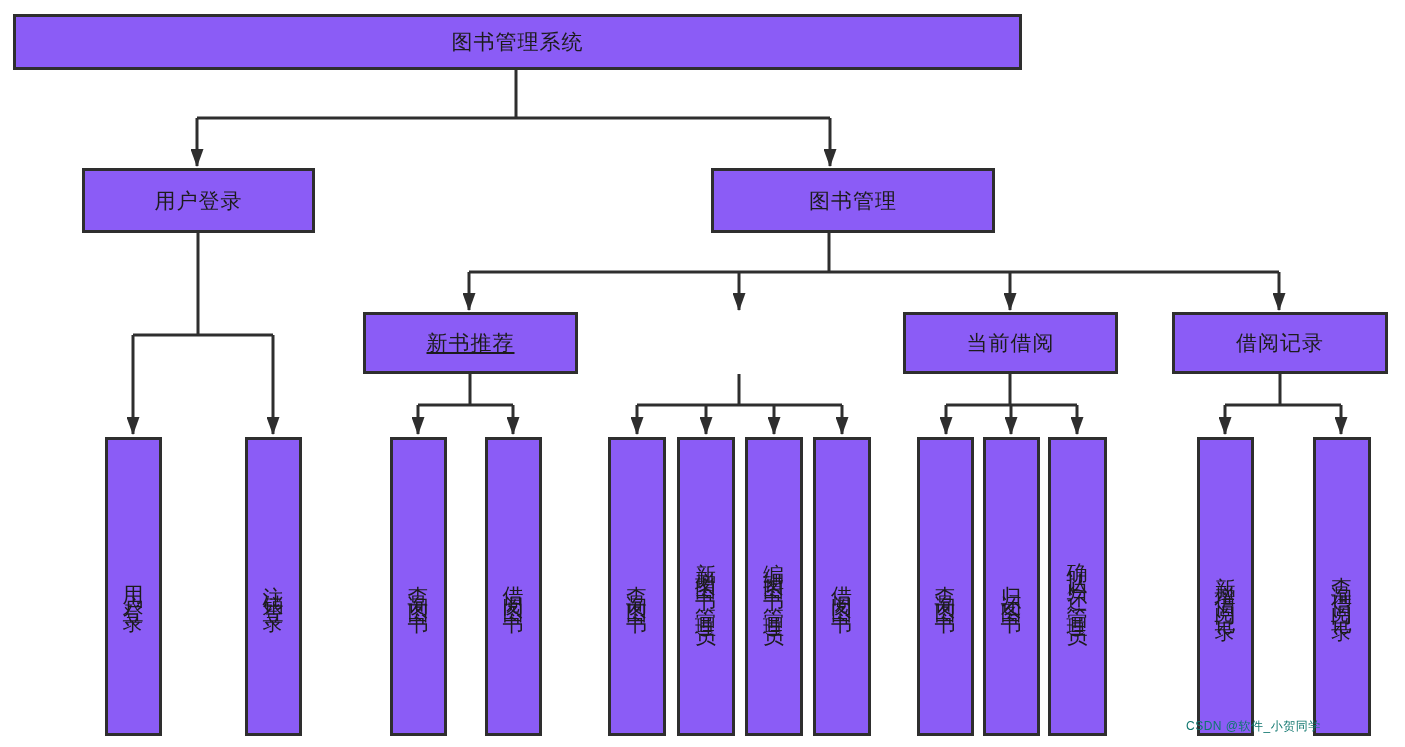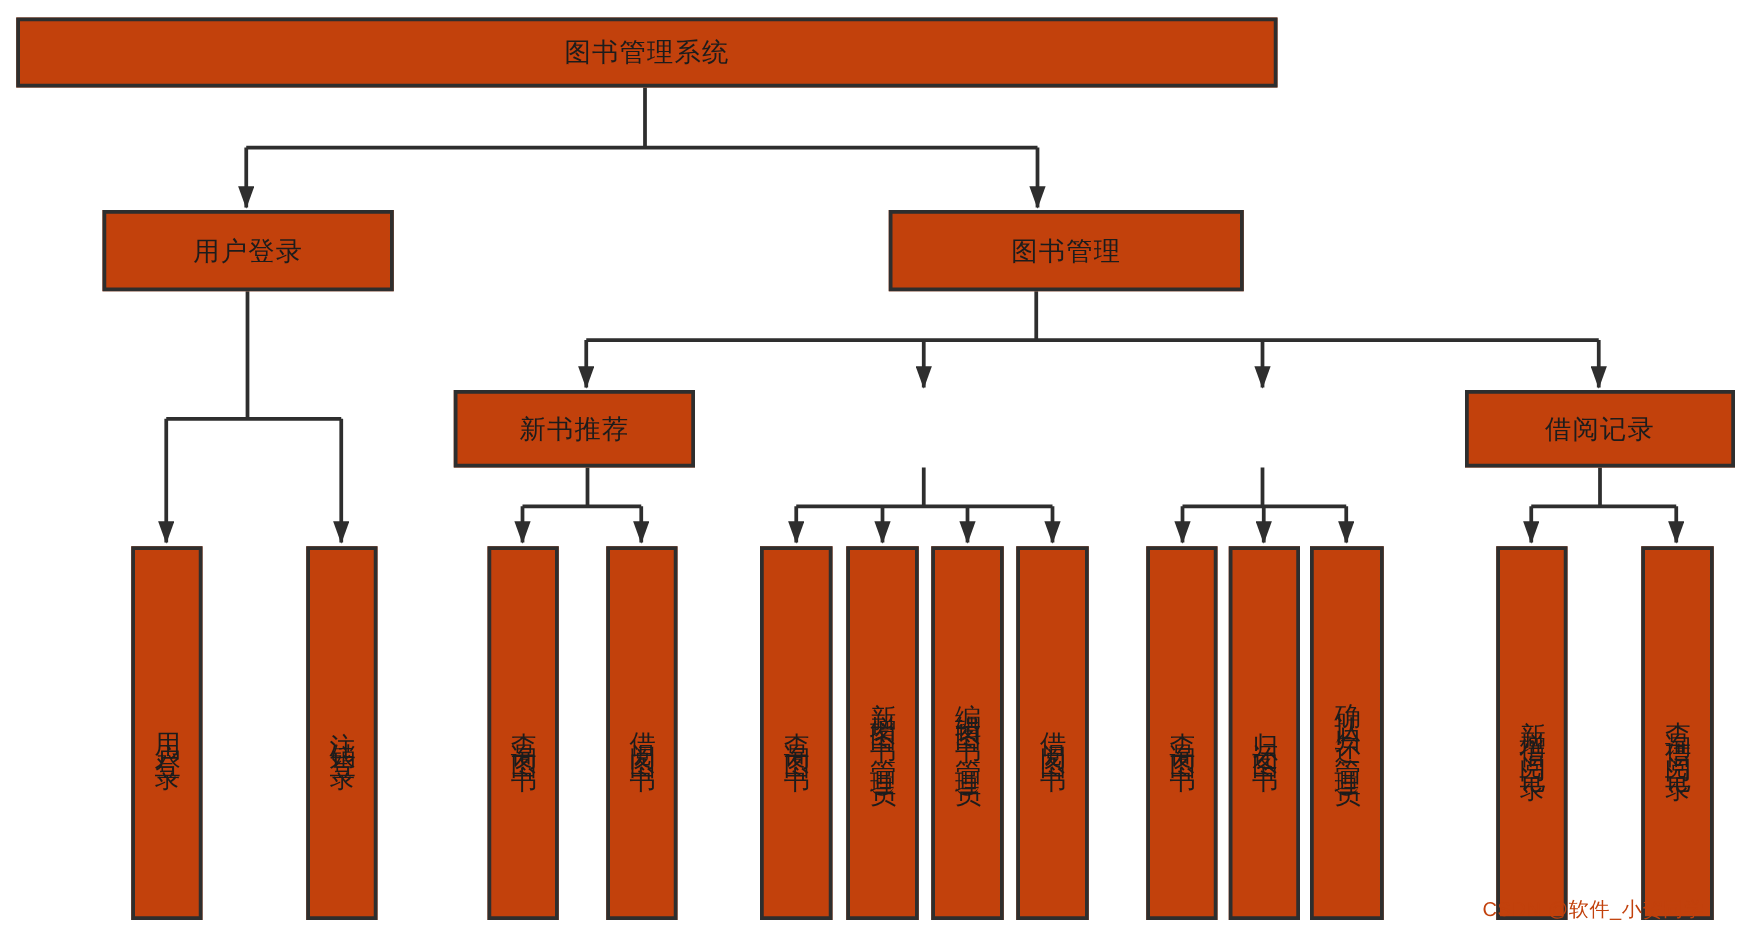--- a/index.html
+++ b/index.html
@@ -7,21 +7,21 @@
     position:relative;
     width:1405px;height:747px;
     background:#ffffff;
     font-family:"Liberation Sans","DejaVu Sans",sans-serif;
     overflow:hidden;
   }
   #wires{position:absolute;left:0;top:0;z-index:0;}
   .node{
     position:absolute;
     box-sizing:border-box;
-    background:#c2410c;
+    background:#8b5cf6;
     border:3px solid #2e2e2e;
     display:flex;align-items:center;justify-content:center;
     z-index:1;
     color:#1c1c1c;
   }
   .h-label{
     font-size:21px;
     letter-spacing:1px;
     white-space:nowrap;
   }
@@ -33,22 +33,22 @@
     writing-mode:vertical-rl;
     text-orientation:mixed;
     font-size:21px;
     letter-spacing:9px;
     color:#1c1c1c;
     line-height:1;
   }
   .watermark{
     position:absolute;
     left:1186px;top:718px;
-    font-size:16px;
-    color:#c2410c;
+    font-size:12px;
+    color:#0f766e;
     letter-spacing:0.5px;
     white-space:nowrap;
     z-index:5;
     pointer-events:none;
   }
 </style>
 </head>
 <body>
 
 <div id="stage">
@@ -100,22 +100,25 @@
     <span class="h-label">图书管理系统</span>
   </div>
 
   <div class="node lv2" style="left:82px;width:233px;">
     <span class="h-label">用户登录</span>
   </div>
   <div class="node lv2" style="left:711px;width:284px;">
     <span class="h-label">图书管理</span>
   </div>
 
-  <div class="node lv3" style="left:363px;width:193px;">
+  <div class="node lv3" style="left:363px;width:215px;text-decoration:underline;">
     <span class="h-label">新书推荐</span>
+  </div>
+  <div class="node lv3" style="left:903px;width:215px;">
+    <span class="h-label">当前借阅</span>
   </div>
   <div class="node lv3" style="left:1172px;width:216px;">
     <span class="h-label">借阅记录</span>
   </div>
 
   <div class="node leaf" style="left:105px;">
     <span class="vtext">用户登录</span>
   </div>
   <div class="node leaf" style="left:245px;">
     <span class="vtext">注销登录</span>

